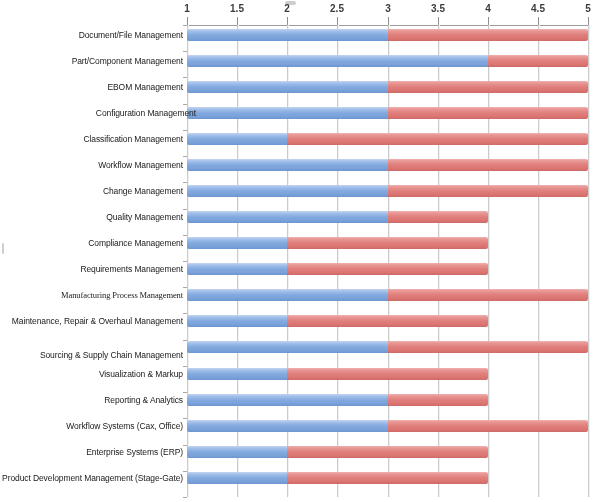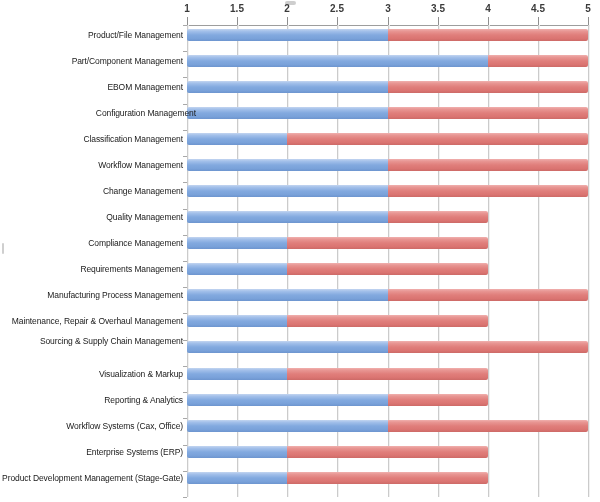--- a/index.html
+++ b/index.html
@@ -174,32 +174,32 @@
       <div class="bar-row" style="left: 187px; top: 446px; width: 301px;">
         <div class="seg seg-blue" style="width: 100px;"></div>
         <div class="seg seg-red" style="width: 201px;"></div>
       </div>
       <div class="bar-row" style="left: 187px; top: 472px; width: 301px;">
         <div class="seg seg-blue" style="width: 100px;"></div>
         <div class="seg seg-red" style="width: 201px;"></div>
       </div>
     </div>
   <div id="category-labels">
-      <div class="cat-label" style="right: 417px; top: 30px;">Product/File Management</div>
+      <div class="cat-label" style="right: 417px; top: 30px;">Document/File Management</div>
       <div class="cat-label" style="right: 417px; top: 56px;">Part/Component Management</div>
       <div class="cat-label" style="right: 417px; top: 82px;">EBOM Management</div>
       <div class="cat-label" style="right: 404px; top: 108px;">Configuration Management</div>
       <div class="cat-label" style="right: 417px; top: 134px; text-align: center;">Classification Management</div>
       <div class="cat-label" style="right: 417px; top: 160px;">Workflow Management</div>
       <div class="cat-label" style="right: 417px; top: 186px; margin-left: 48px;">Change Management</div>
       <div class="cat-label" style="right: 417px; top: 212px;">Quality Management</div>
       <div class="cat-label" style="right: 417px; top: 238px;">Compliance Management</div>
       <div class="cat-label" style="right: 417px; top: 264px;">Requirements Management</div>
-      <div class="cat-label" style="right: 417px; top: 290px;">Manufacturing Process Management</div>
+      <div class="cat-label" style="right: 417px; top: 290px; font-family: Liberation Serif, serif;">Manufacturing Process Management</div>
       <div class="cat-label" style="right: 417px; top: 316px;">Maintenance, Repair &amp; Overhaul Management</div>
-      <div class="cat-label" style="right: 417px; top: 336px;">Sourcing &amp; Supply Chain Management</div>
+      <div class="cat-label" style="right: 417px; top: 350px;">Sourcing &amp; Supply Chain Management</div>
       <div class="cat-label" style="right: 417px; top: 369px;">Visualization &amp; Markup</div>
       <div class="cat-label" style="right: 417px; top: 395px;">Reporting &amp; Analytics</div>
       <div class="cat-label" style="right: 417px; top: 421px;">Workflow Systems (Cax, Office)</div>
       <div class="cat-label" style="right: 417px; top: 447px;">Enterprise Systems (ERP)</div>
       <div class="cat-label" style="right: 417px; top: 473px;">New Product Development Management (Stage-Gate)</div>
     </div>
 </div>
 
 </body></html>

